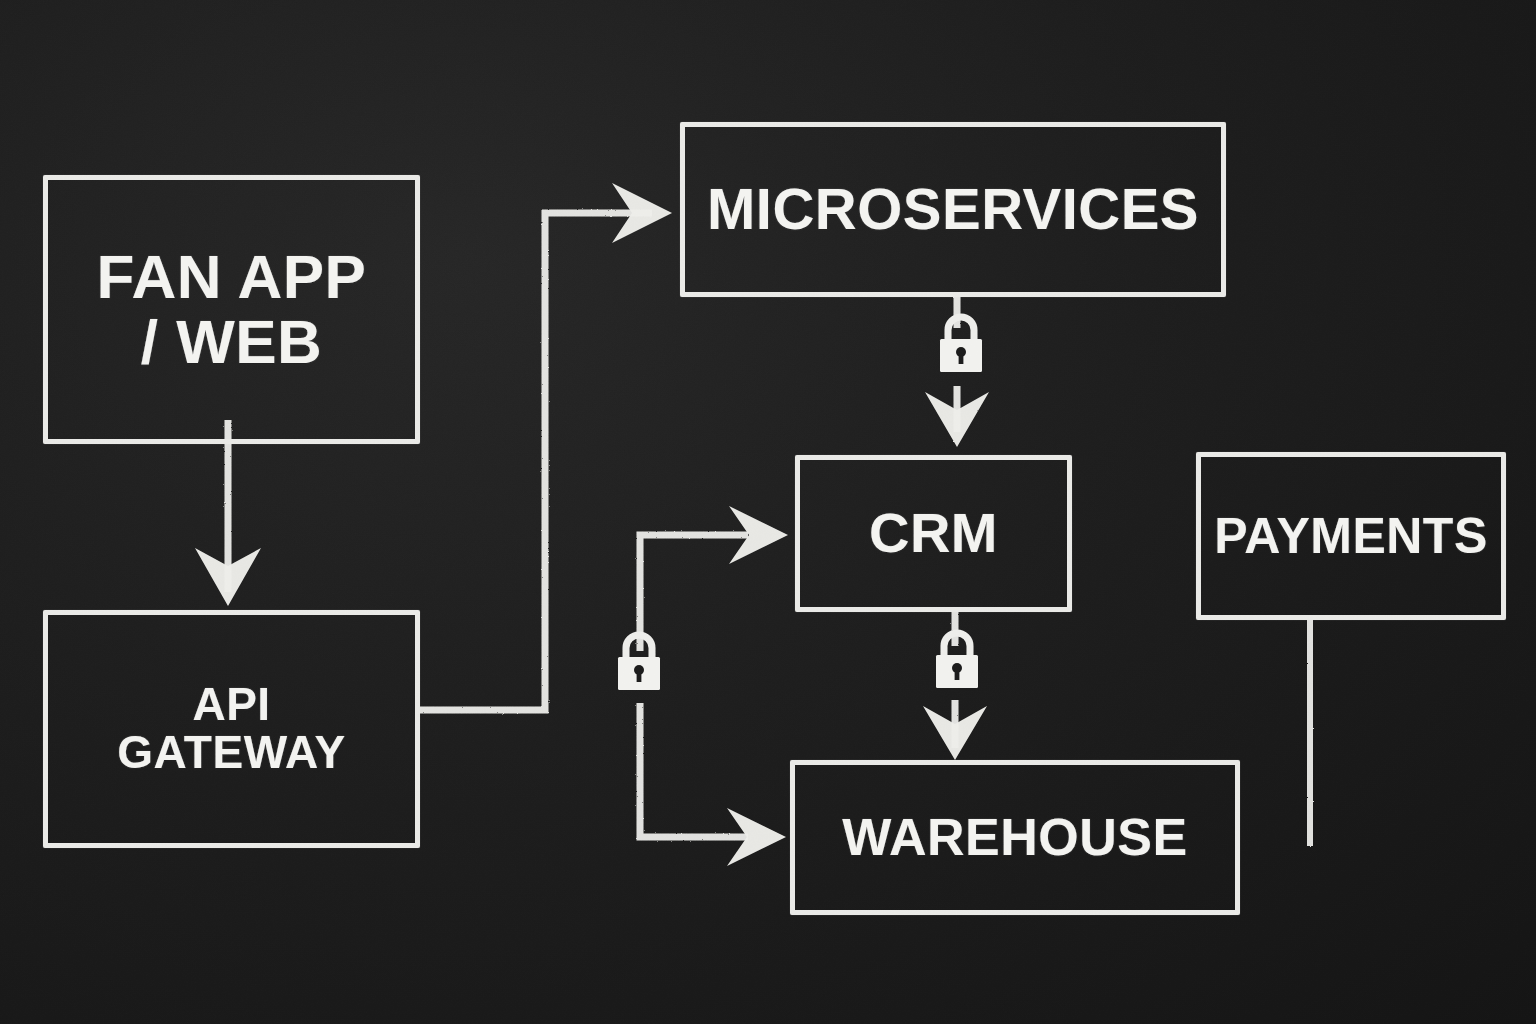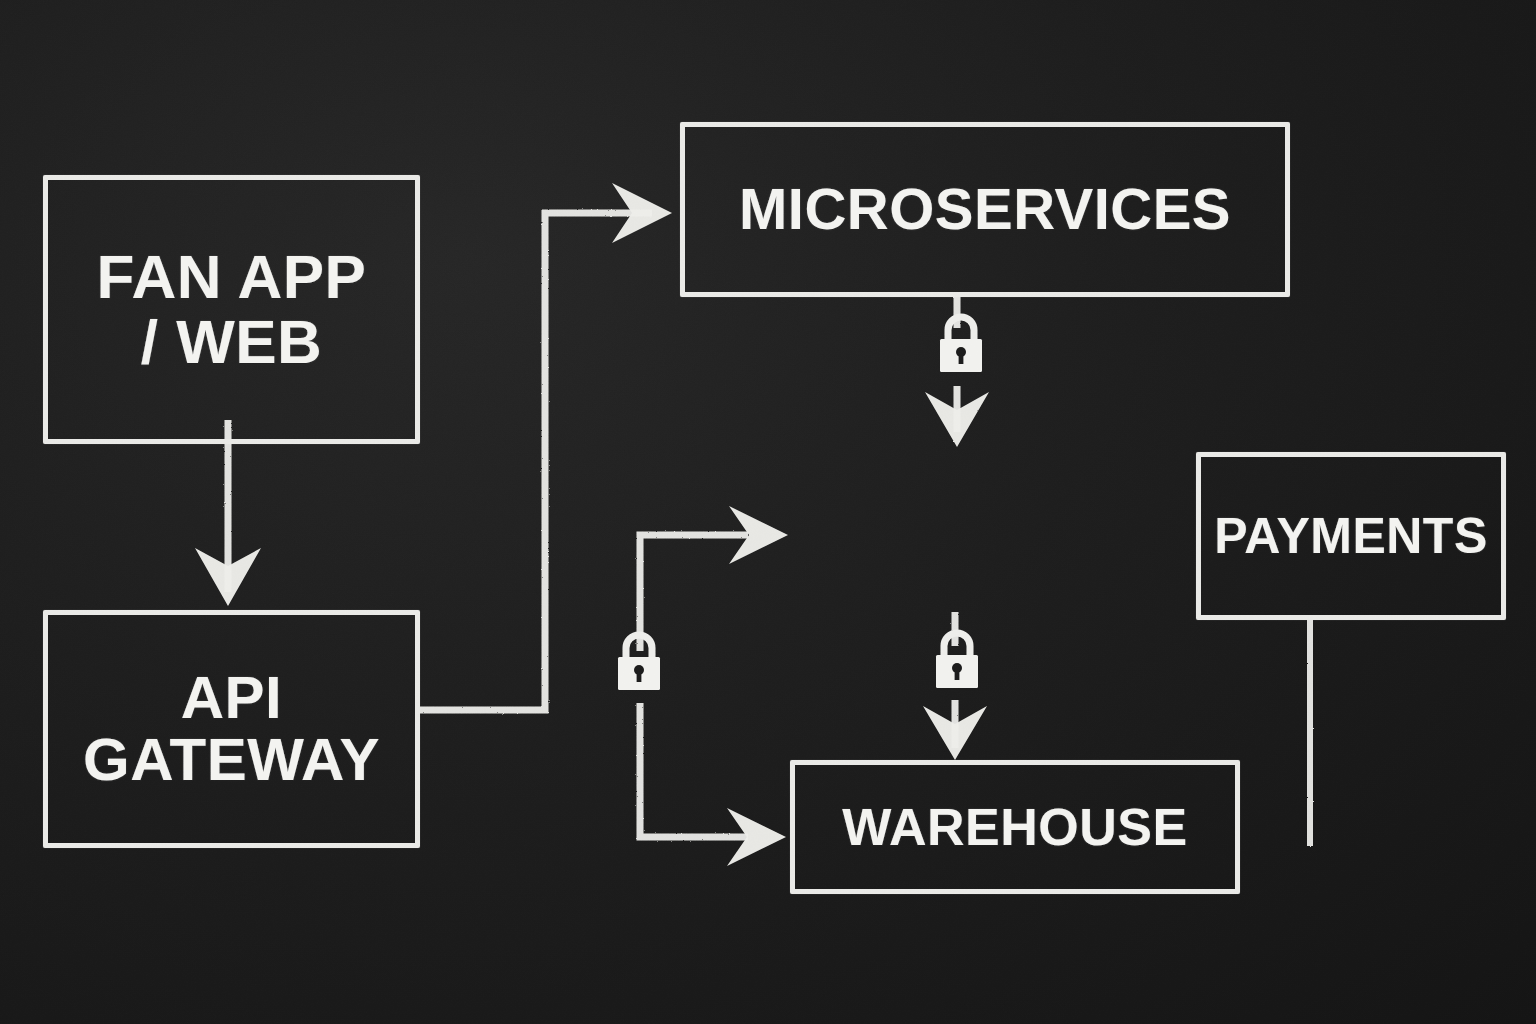--- a/index.html
+++ b/index.html
@@ -37,25 +37,25 @@
     filter:drop-shadow(0 0 .6px rgba(255,255,255,.25));
   }
   .node .lbl{
     display:block;
     white-space:pre-line;
     text-shadow:0 1px 0 rgba(0,0,0,.55), 0 0 2px rgba(255,255,255,.18);
   }
 
   
   #n-fanapp     { left:43px;  top:175px; width:377px; height:269px; font-size:62px; }
-  #n-apigw      { left:43px;  top:610px; width:377px; height:238px; font-size:60px; }
-  #n-micro      { left:680px; top:122px; width:610px; height:175px; font-size:58px; }
+  #n-apigw      { left:43px;  top:610px; width:377px; height:238px; font-size:46px; }
+  #n-micro      { left:680px; top:122px; width:546px; height:175px; font-size:58px; }
   #n-crm        { left:795px; top:455px; width:277px; height:157px; font-size:56px; }
   #n-payments   { left:1148px;top:452px; width:310px; height:168px; font-size:50px;margin-left:48px; }
-  #n-warehouse  { left:790px; top:760px; width:450px; height:134px; font-size:52px; }
+  #n-warehouse  { left:790px; top:760px; width:450px; height:155px; font-size:52px; }
 
   .lock{position:absolute;width:52px;height:66px;}
   .lock svg{width:100%;height:100%;display:block;}
 </style>
 </head>
 <body>
 
 <div id="stage">
 
   <svg class="layer" viewBox="0 0 1536 1024" xmlns="http://www.w3.org/2000/svg">
@@ -137,20 +137,23 @@
 
   <div class="node" id="n-apigw">
     <span class="lbl">API
 GATEWAY</span>
   </div>
 
   <div class="node" id="n-micro">
     <span class="lbl">MICROSERVICES</span>
   </div>
 
+  <div class="node" id="n-crm">
+    <span class="lbl">CRM</span>
+  </div>
 
   <div class="node" id="n-payments">
     <span class="lbl">PAYMENTS</span>
   </div>
 
   <div class="node" id="n-warehouse">
     <span class="lbl">WAREHOUSE</span>
   </div>
 
   <div class="lock" style="left:935px;top:312px;">

